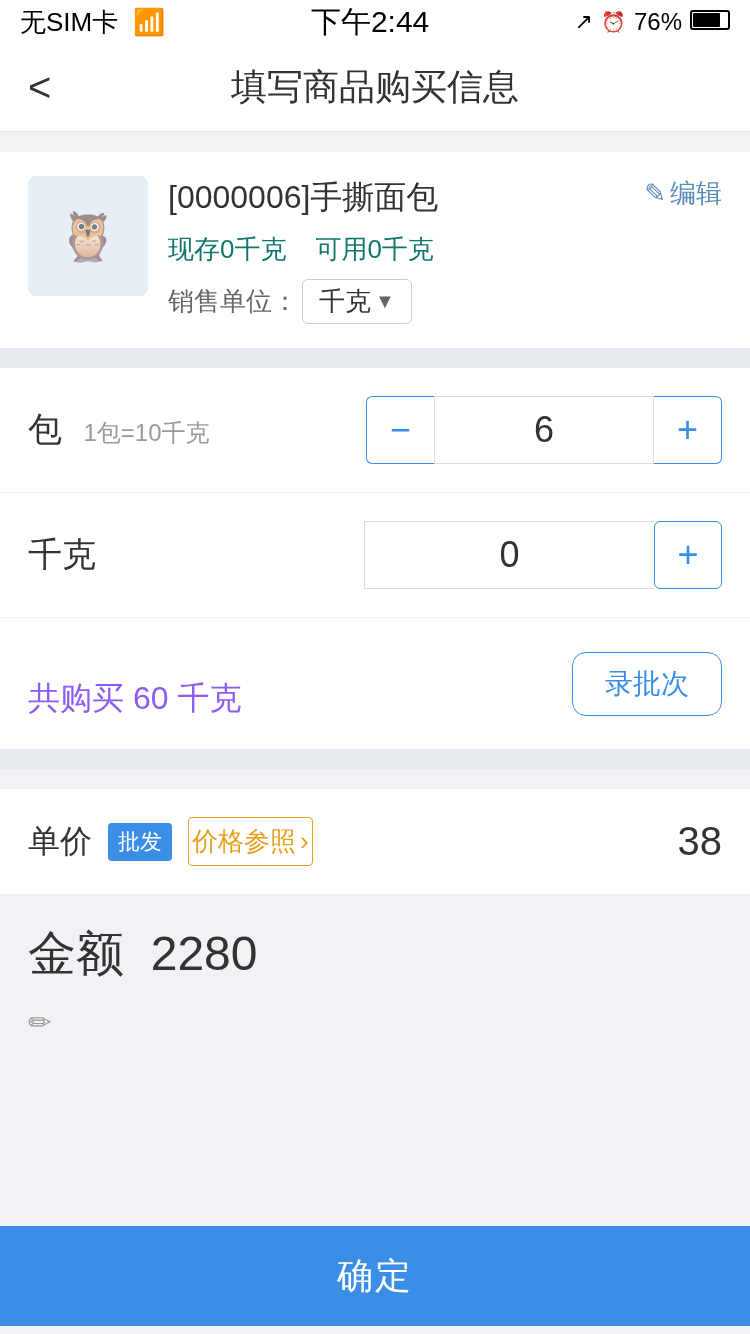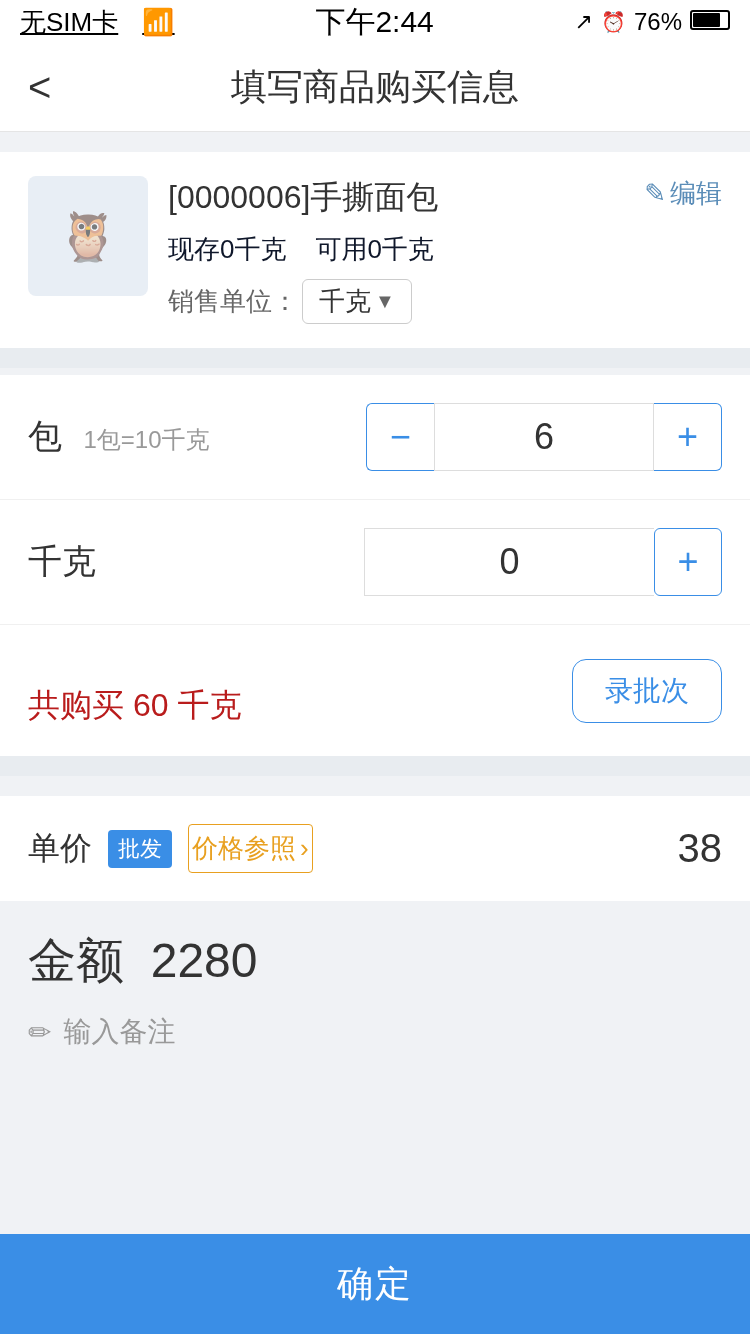--- a/index.html
+++ b/index.html
@@ -18,21 +18,21 @@
       width: 750px;
       height: 44px;
       background: #fff;
       display: flex;
       align-items: center;
       justify-content: space-between;
       padding: 0 20px;
       font-size: 28px;
       color: #000;
     }
-    .status-left { display: flex; align-items: center; gap: 24px; font-size: 26px; text-decoration: underline; }
+    .status-left { display: flex; align-items: center; gap: 15px; font-size: 26px; }
     .status-center { font-size: 30px; font-weight: 500; }
     .status-right { display: flex; align-items: center; gap: 8px; font-size: 24px; }
 
     
     .nav-bar {
       width: 750px;
       height: 88px;
       background: #fff;
       display: flex;
       align-items: center;
@@ -80,21 +80,21 @@
     }
     .product-info { flex: 1; }
     .product-name {
       font-size: 32px;
       color: #333;
       font-weight: 500;
       margin-bottom: 12px;
     }
     .product-stock {
       font-size: 26px;
-      color: #0f172a;
+      color: #0f766e;
       margin-bottom: 12px;
     }
     .product-unit {
       font-size: 26px;
       color: #666;
       display: flex;
       align-items: center;
       gap: 4px;
     }
     .unit-select {
@@ -121,21 +121,20 @@
 
     
     .section-divider {
       height: 20px;
       background: #e8ecf0;
     }
 
     
     .input-section {
       background: #fff;
-      margin-top: 7px;
     }
     .input-row {
       display: flex;
       align-items: center;
       padding: 28px 28px;
       border-bottom: 1px solid #f0f0f0;
     }
     .input-label {
       flex: 1;
       font-size: 34px;
@@ -202,21 +201,21 @@
     
     .summary-row {
       background: #fff;
       display: flex;
       align-items: center;
       justify-content: space-between;
       padding: 28px 28px;
     }
     .summary-text {
       font-size: 32px;
-      color: #b91c1c;
+      color: #8b5cf6;
       margin-top: 31px;
     }
     .batch-btn {
       border: 1.5px solid #3a8ee6;
       border-radius: 14px;
       padding: 12px 32px;
       font-size: 28px;
       color: #3a8ee6;
       background: #fff;
       cursor: pointer;
@@ -286,21 +285,21 @@
       color: #999;
     }
     .pencil-icon {
       font-size: 28px;
       color: #999;
     }
 
     
     .confirm-btn {
       position: fixed;
-      bottom: 0;
+      bottom: 8px;
       left: 0;
       width: 750px;
       height: 100px;
       background: #3a8ee6;
       display: flex;
       align-items: center;
       justify-content: center;
       font-size: 36px;
       color: #fff;
       cursor: pointer;
@@ -422,19 +421,18 @@
   <span class="price-value">38</span>
 </div>
 
 <div class="amount-section">
   <div class="amount-row">
     <span>金额</span>
     <span class="amount-value">&nbsp;<span>2280</span></span>
   </div>
   <div class="note-row">
     <span class="pencil-icon">✏</span>
-    <span>输入备注</span>
   </div>
 </div>
 
 <div class="spacer-bottom"></div>
 
 <div class="confirm-btn">确定</div>
 
 </body></html>

